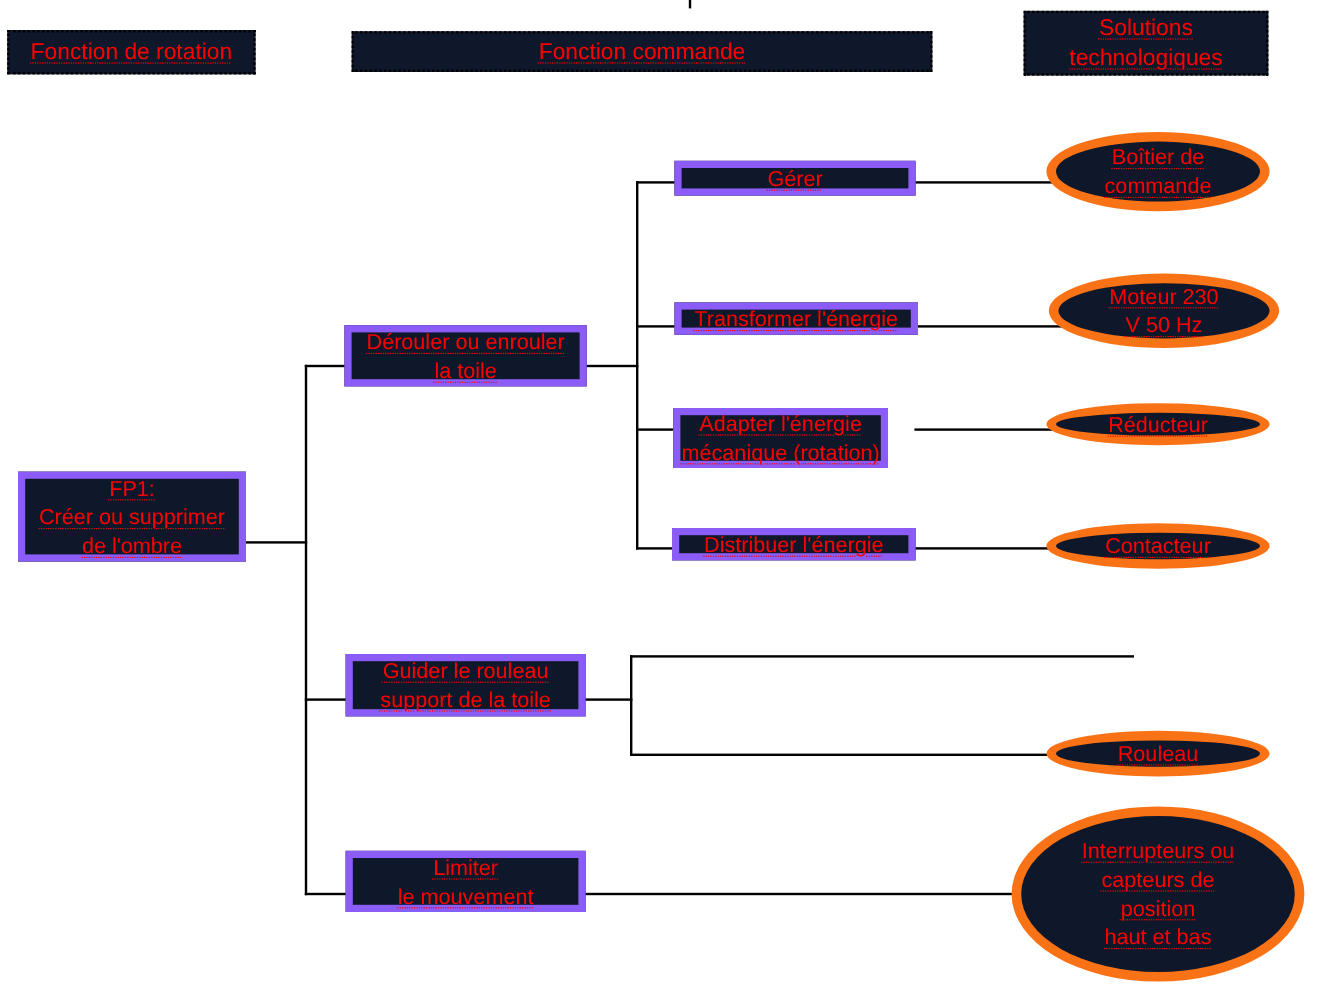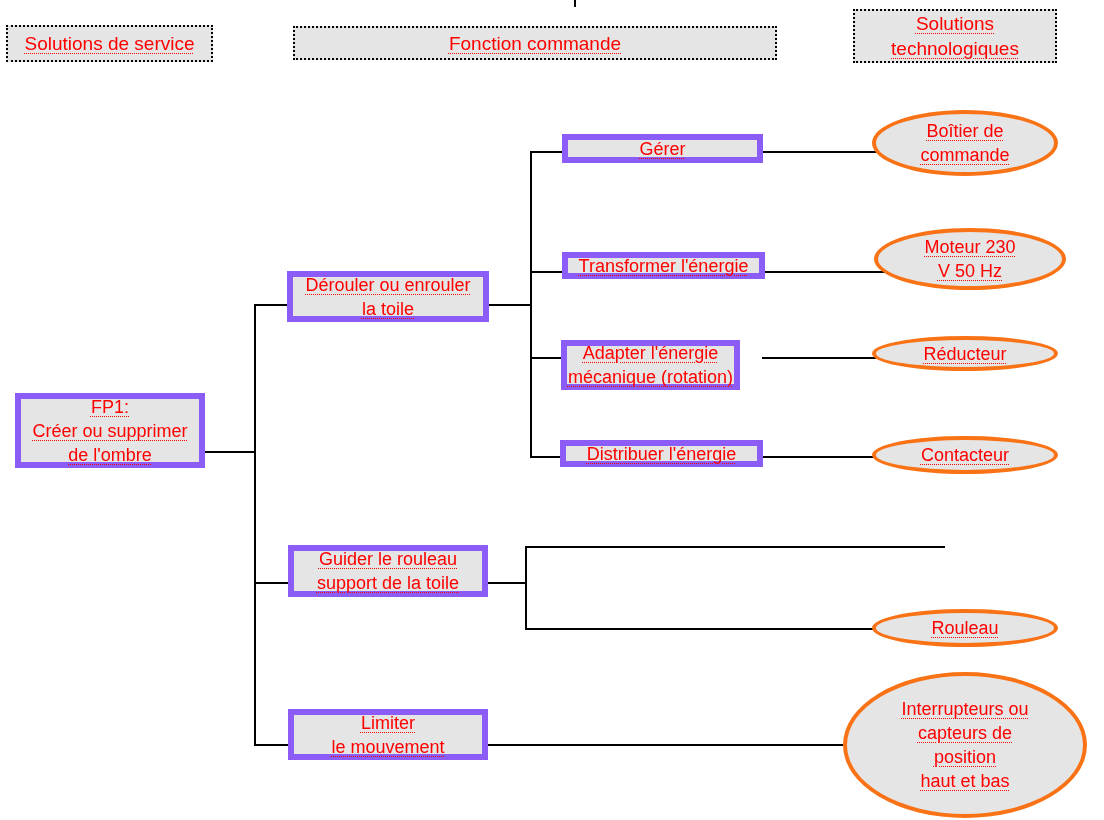--- a/index.html
+++ b/index.html
@@ -6,25 +6,25 @@
   #canvas{
     position:relative;width:1104px;height:820px;background:#fff;
     font-family:"Liberation Sans","DejaVu Sans",sans-serif;
     overflow:hidden;
   }
   .hline,.vline{position:absolute;background:#000;}
   .hline{height:2px;}
   .vline{width:2px;}
   .node,.header,.ellipse{
     position:absolute;display:flex;align-items:center;justify-content:center;
-    box-sizing:border-box;background:#e5e5e5;text-align:center;
+    box-sizing:border-box;background:#0f172a;text-align:center;
   }
   .node{border:6px solid #8b5cf6;}
   .header{border:2px dotted #000;}
-  .ellipse{border:4px solid #f97316;border-radius:50%;align-items:center;}
+  .ellipse{border:8px solid #f97316;border-radius:50%;align-items:center;}
   .txt{
     color:#ff0000;white-space:pre-line;line-height:24px;font-size:18px;
     text-decoration-line:underline;text-decoration-style:dotted;
     text-decoration-color:#ff0000;text-decoration-thickness:1px;
     text-underline-offset:3px;
   }
   .header .txt{font-size:19px;line-height:25px;}
 </style>
 </head>
 <body>
@@ -52,21 +52,21 @@
   <div class="hline" style="left:761px;top:456px;width:170px"></div>
 
   <div class="hline" style="left:486px;top:582px;width:41px"></div>
   <div class="vline" style="left:525px;top:546px;height:84px"></div>
   <div class="hline" style="left:525px;top:546px;width:420px"></div>
   <div class="hline" style="left:525px;top:628px;width:420px"></div>
 
   <div class="hline" style="left:486px;top:744px;width:430px"></div>
 
   <div class="header" style="left:6px;top:25px;width:207px;height:37px">
-    <span class="txt">Solutions de service</span>
+    <span class="txt">Fonction de rotation</span>
   </div>
   <div class="header" style="left:293px;top:26px;width:484px;height:34px">
     <span class="txt">Fonction commande</span>
   </div>
   <div class="header" style="left:853px;top:9px;width:204px;height:54px">
     <span class="txt">Solutions
 technologiques</span>
   </div>
 
   <div class="node" style="left:15px;top:393px;width:190px;height:75px">

